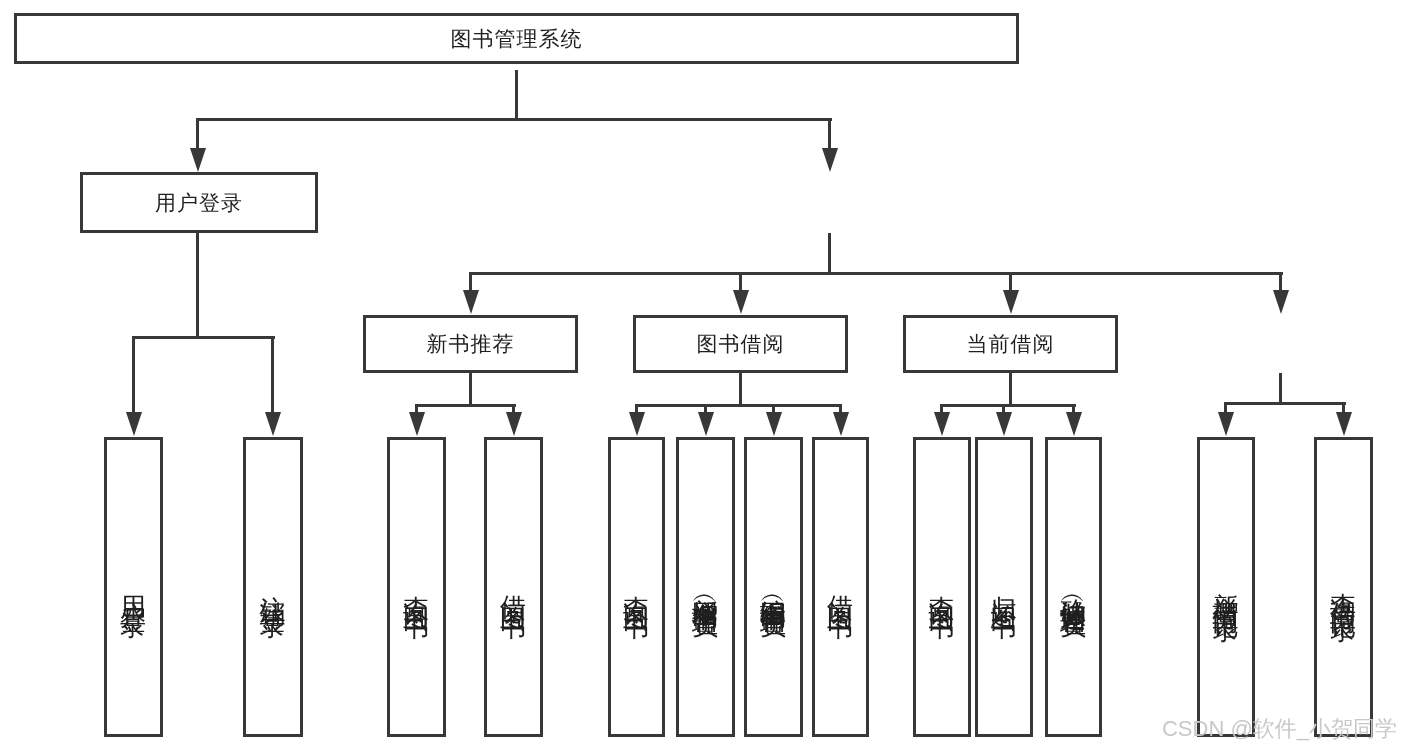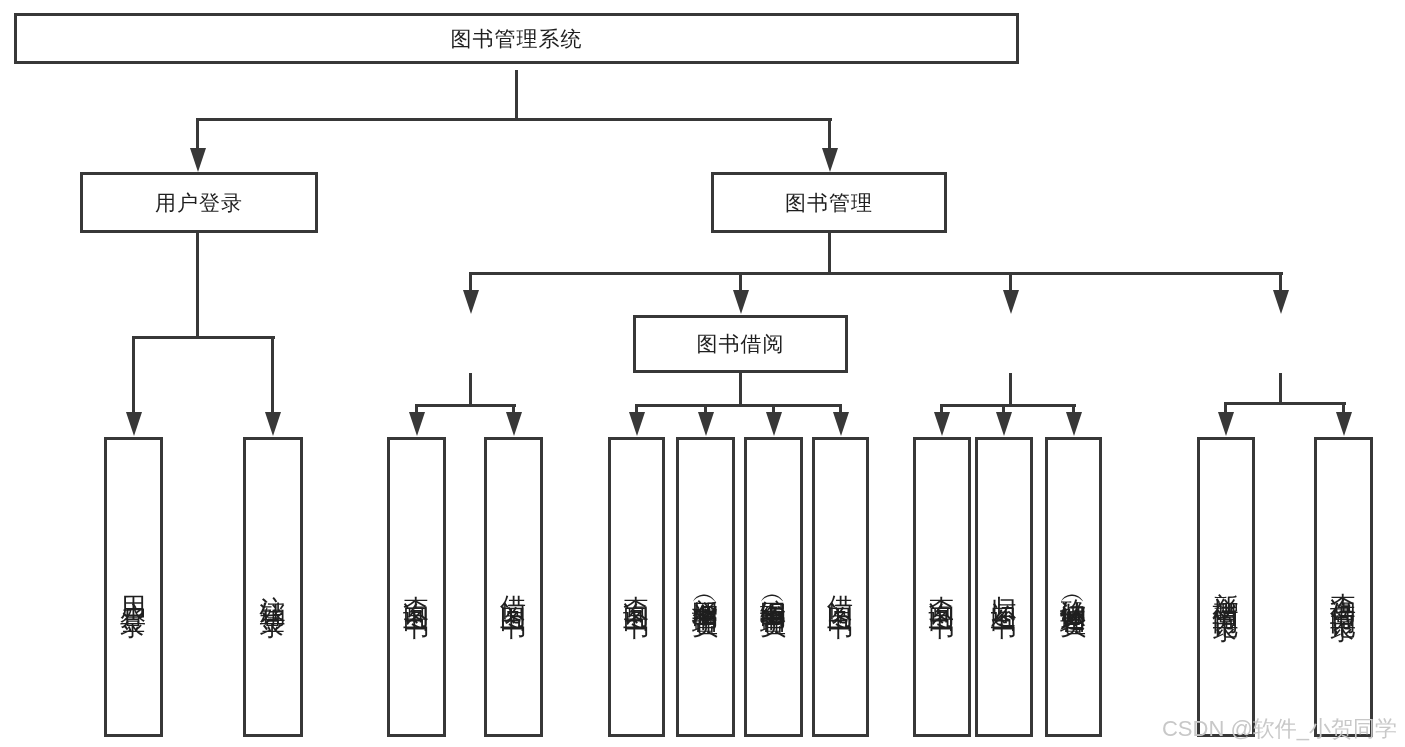--- a/index.html
+++ b/index.html
@@ -57,41 +57,42 @@
   <div class="node node--h" style="left:14px; top:13px; width:1005px; height:51px;">图书管理系统</div>
 
   <div class="vl" style="left:515px; top:70px; height:50px;"></div>
   <div class="hl" style="left:196px; top:118px; width:636px;"></div>
   <div class="vl" style="left:196px; top:118px; height:32px;"></div>
   <div class="arr" style="left:190px; top:148px;"></div>
   <div class="vl" style="left:828px; top:118px; height:32px;"></div>
   <div class="arr" style="left:822px; top:148px;"></div>
 
   <div class="node node--h" style="left:80px; top:172px; width:238px; height:61px;">用户登录</div>
-  <div class="node node--h" style="left:711px; top:172px; width:236px; height:61px;">图书管理</div>
 
   <div class="vl" style="left:196px; top:233px; height:105px;"></div>
   <div class="hl" style="left:132px; top:336px; width:143px;"></div>
   <div class="vl" style="left:132px; top:336px; height:78px;"></div>
   <div class="arr" style="left:126px; top:412px;"></div>
   <div class="vl" style="left:271px; top:336px; height:78px;"></div>
   <div class="arr" style="left:265px; top:412px;"></div>
 
   <div class="vl" style="left:828px; top:233px; height:41px;"></div>
   <div class="hl" style="left:469px; top:272px; width:814px;"></div>
   <div class="vl" style="left:469px; top:272px; height:20px;"></div>
   <div class="arr" style="left:463px; top:290px;"></div>
   <div class="vl" style="left:739px; top:272px; height:20px;"></div>
   <div class="arr" style="left:733px; top:290px;"></div>
   <div class="vl" style="left:1009px; top:272px; height:20px;"></div>
   <div class="arr" style="left:1003px; top:290px;"></div>
   <div class="vl" style="left:1279px; top:272px; height:20px;"></div>
   <div class="arr" style="left:1273px; top:290px;"></div>
 
+  <div class="node node--h" style="left:363px; top:315px; width:215px; height:58px;">新书推荐</div>
   <div class="node node--h" style="left:633px; top:315px; width:215px; height:58px;text-align:right;">图书借阅</div>
+  <div class="node node--h" style="left:903px; top:315px; width:215px; height:58px;">当前借阅</div>
 
   <div class="vl" style="left:469px; top:373px; height:33px;"></div>
   <div class="hl" style="left:415px; top:404px; width:101px;"></div>
   <div class="vl" style="left:415px; top:404px; height:10px;"></div>
   <div class="arr" style="left:409px; top:412px;"></div>
   <div class="vl" style="left:512px; top:404px; height:10px;"></div>
   <div class="arr" style="left:506px; top:412px;"></div>
 
   <div class="vl" style="left:739px; top:373px; height:33px;"></div>
   <div class="hl" style="left:635px; top:404px; width:207px;"></div>

